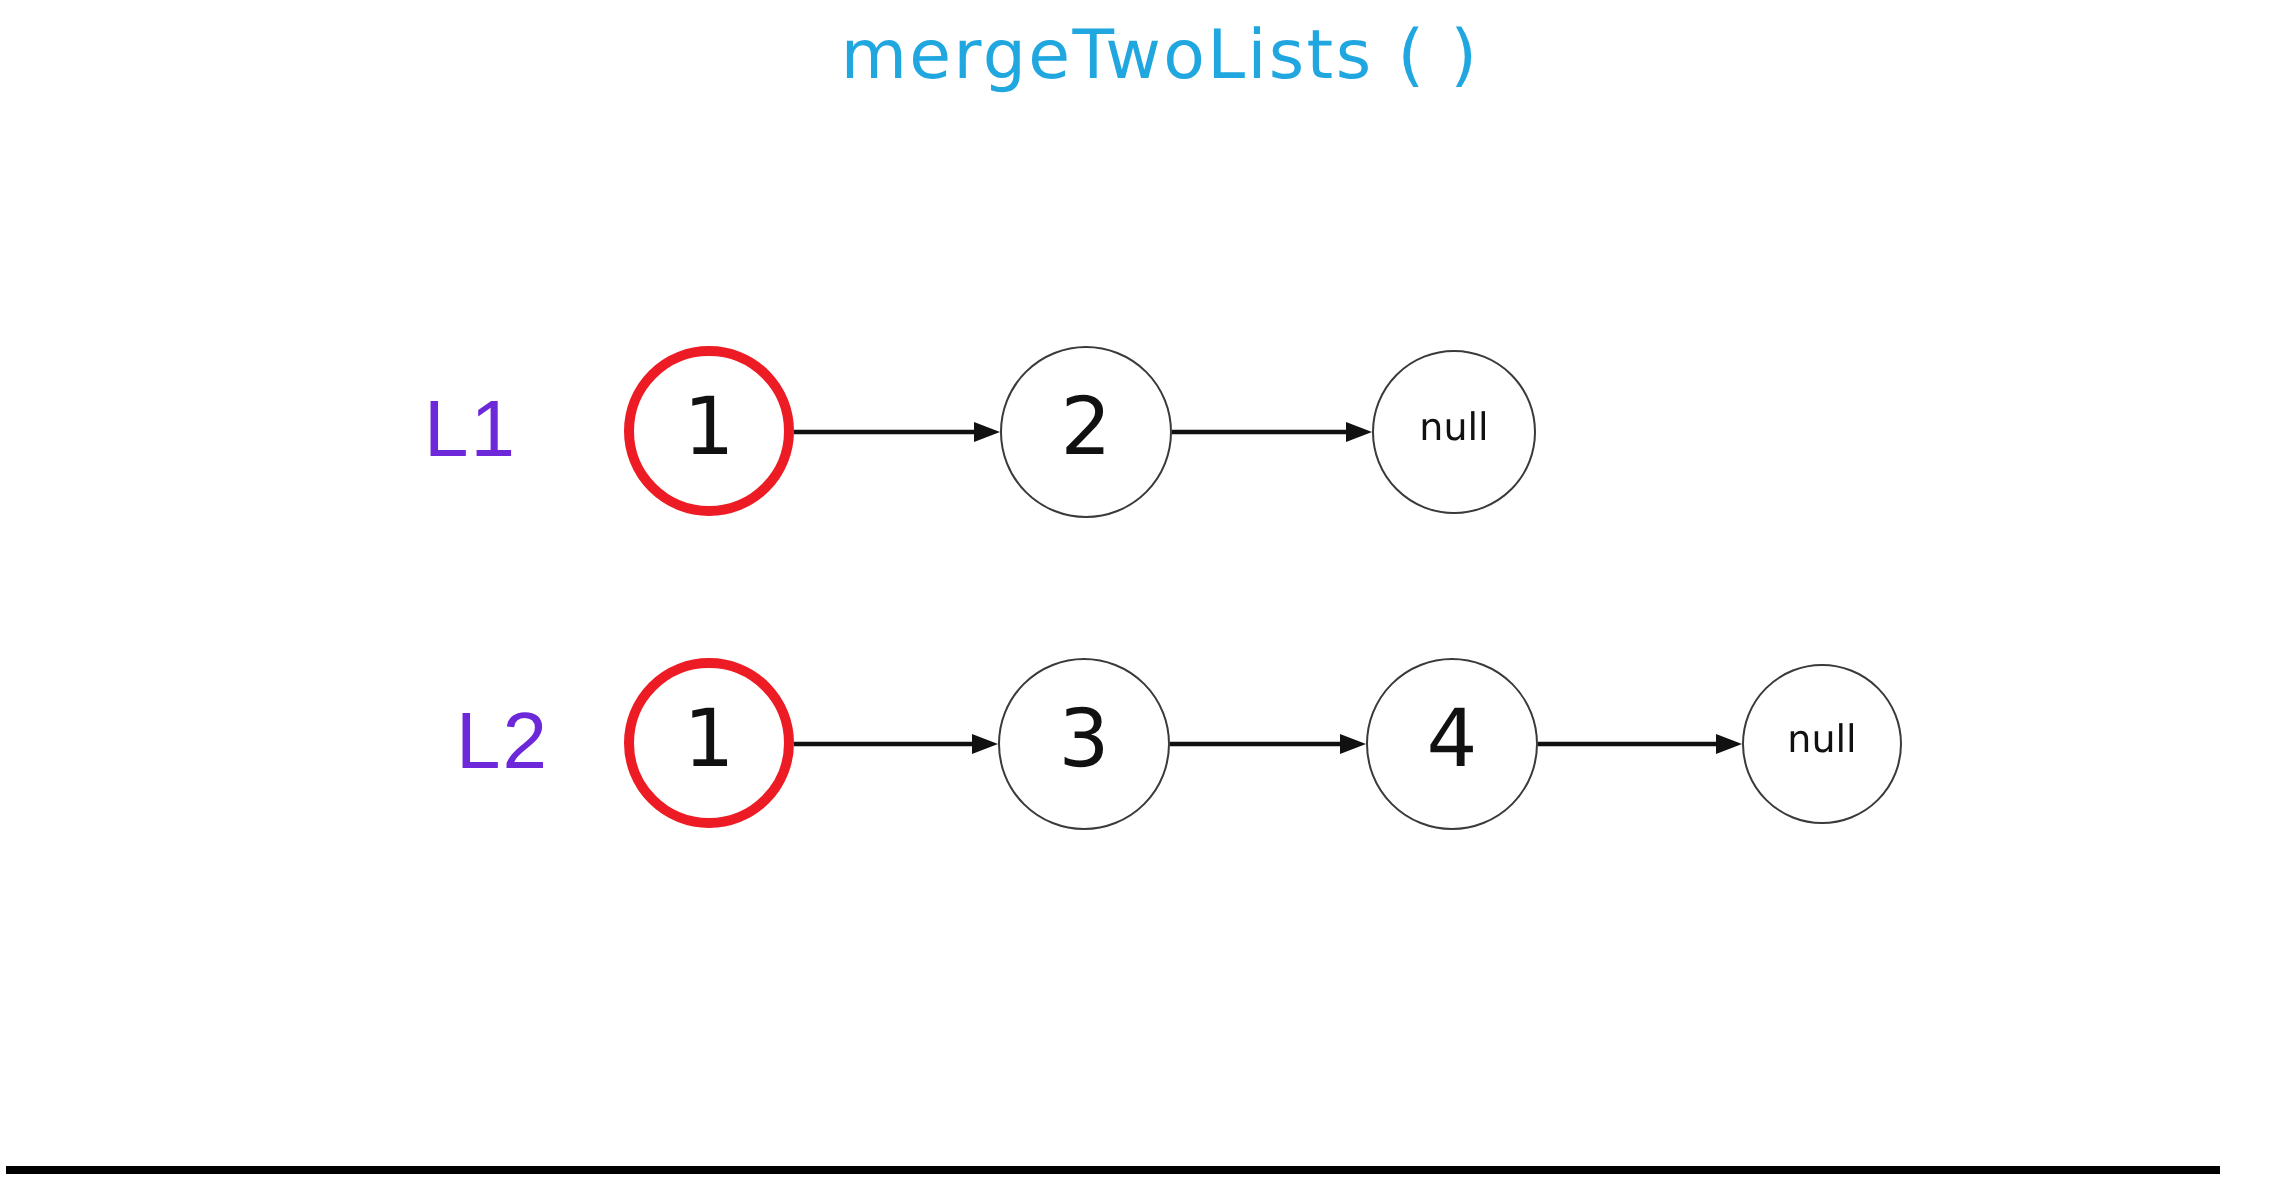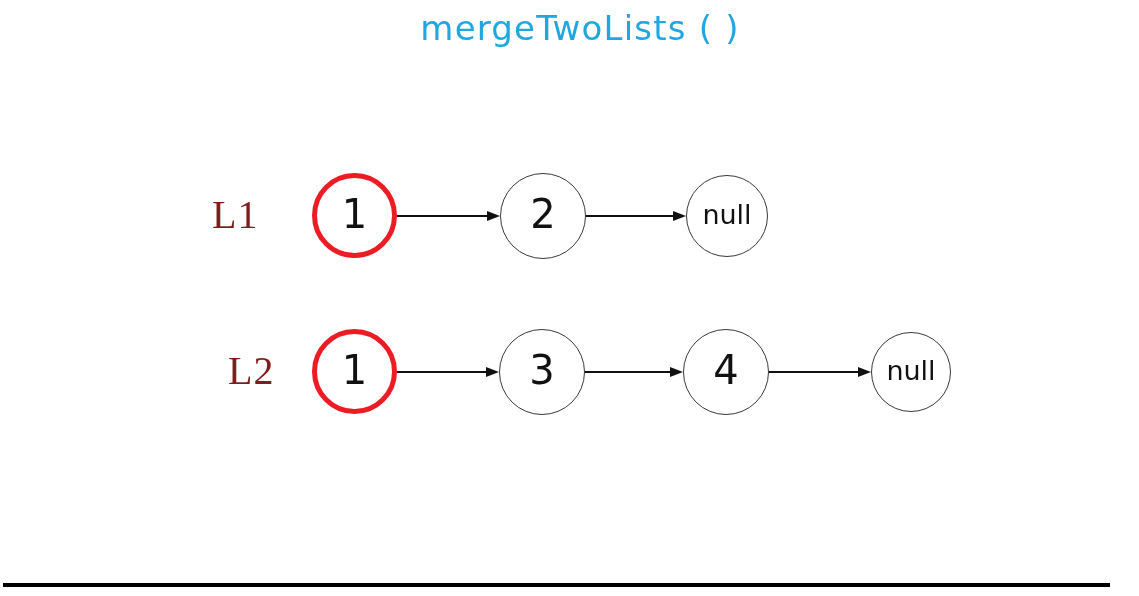--- a/index.html
+++ b/index.html
@@ -25,24 +25,24 @@
     text-align: center;
     font-family: "DejaVu Sans", sans-serif;
     font-size: 34px;
     font-weight: 400;
     letter-spacing: 1.2px;
     color: #21a7e0;
     white-space: pre;
   }
   .row-label {
     position: absolute;
-    font-family: Liberation Serif, serif;
+    font-family: Liberation Sans, sans-serif;
     font-size: 40px;
     font-weight: 400;
-    color: #7f1d1d;
+    color: #6d28d9;
     letter-spacing: 1px;
     line-height: 1;
   }
   .node {
     position: absolute;
     border-radius: 50%;
     background: #ffffff;
     display: flex;
     align-items: center;
     justify-content: center;
@@ -56,21 +56,21 @@
     font-size: 40px;
     font-weight: 400;
   }
   .node.head {
     border: 5px solid #ed1c24;
     font-size: 40px;
     font-weight: 400;
   }
   .node.nullnode {
     border: 1.6px solid #3a3a3a;
-    font-size: 27px;
+    font-size: 19px;
     font-weight: 400;
   }
   .node .nlabel {
     position: relative;
     top: -2px;
   }
   .edge {
     position: absolute;
     height: 24px;
     pointer-events: none;

